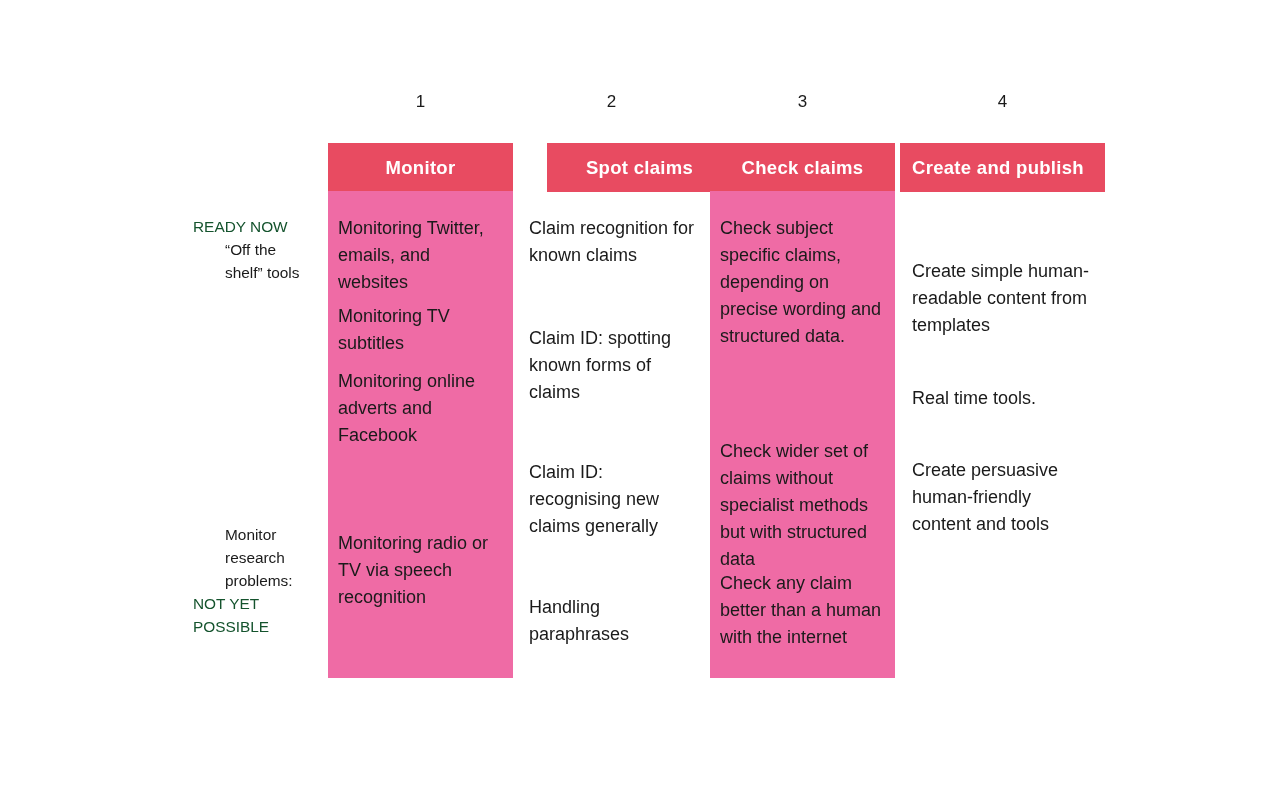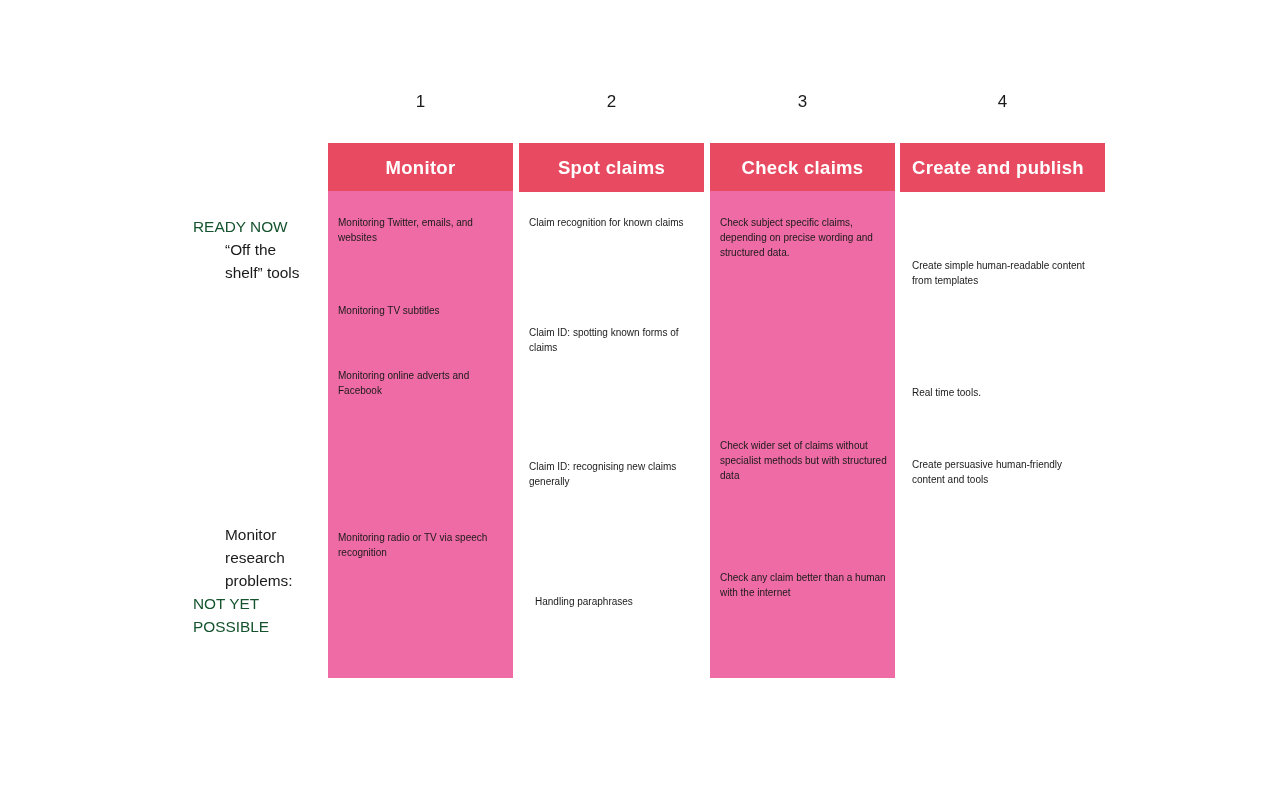--- a/index.html
+++ b/index.html
@@ -68,21 +68,21 @@
   }
   .col-body.filled {
     background: #ef6ba5;
   }
   .col-body.plain {
     background: transparent;
   }
 
   .cell {
     position: absolute;
-    font-size: 10px;
+    font-size: 18px;
     line-height: 1.5;
     font-weight: 500;
     color: #1a1a1a;
     box-sizing: border-box;
   }
 
   
   .row-label {
     position: absolute;
     left: 193px;
@@ -107,36 +107,36 @@
 <body>
 
 <div id="matrix">
 
   <div class="col-number" style="left:328px; width:185px;">1</div>
   <div class="col-number" style="left:519px; width:185px;">2</div>
   <div class="col-number" style="left:710px; width:185px;">3</div>
   <div class="col-number" style="left:900px; width:205px;">4</div>
 
   <div class="col-header hdr-1" style="left:328px; width:185px;">Monitor</div>
-  <div class="col-header hdr-2" style="left:519px; width:185px;">Spot claims</div>
+  <div class="col-header hdr-2" style="left:547px; width:185px;">Spot claims</div>
   <div class="col-header hdr-3" style="left:710px; width:185px;">Check claims</div>
   <div class="col-header hdr-4" style="left:900px; width:205px;">Create and publish</div>
 
   <div class="col-body filled" style="left:328px; width:185px;">
     <div class="cell" style="left:10px; top:24px; width:162px;">Monitoring Twitter, emails, and websites</div>
     <div class="cell" style="left:10px; top:112px; width:162px;">Monitoring TV subtitles</div>
     <div class="cell" style="left:10px; top:177px; width:162px;">Monitoring online adverts and Facebook</div>
     <div class="cell" style="left:10px; top:339px; width:166px;">Monitoring radio or TV via speech recognition</div>
   </div>
 
   <div class="col-body plain" style="left:519px; width:185px;">
     <div class="cell" style="left:10px; top:24px; width:170px;">Claim recognition for known claims</div>
     <div class="cell" style="left:10px; top:134px; width:170px;">Claim ID: spotting known forms of claims</div>
     <div class="cell" style="left:10px; top:268px; width:170px;">Claim ID: recognising new claims generally</div>
-    <div class="cell" style="left:16px; top:403px; width:170px;">Handling paraphrases</div>
+    <div class="cell" style="left:10px; top:403px; width:170px;">Handling paraphrases</div>
   </div>
 
   <div class="col-body filled" style="left:710px; width:185px;">
     <div class="cell" style="left:10px; top:24px; width:168px;">Check subject specific claims, depending on precise wording and structured data.</div>
     <div class="cell" style="left:10px; top:247px; width:172px;">Check wider set of claims without specialist methods but with structured data</div>
     <div class="cell" style="left:10px; top:379px; width:166px;">Check any claim better than a human with the internet</div>
   </div>
 
   <div class="col-body plain" style="left:900px; width:205px;">
     <div class="cell" style="left:12px; top:67px; width:180px;">Create simple human-readable content from templates</div>

